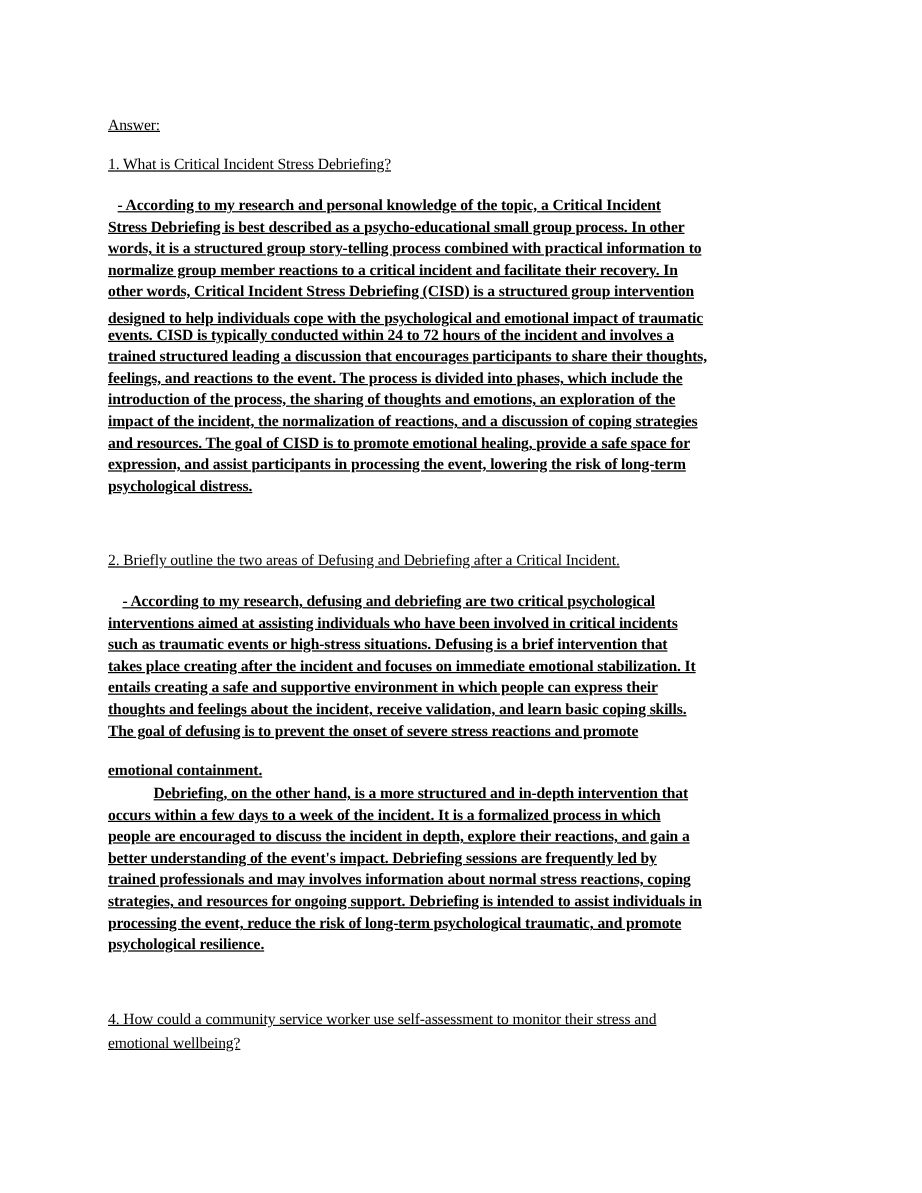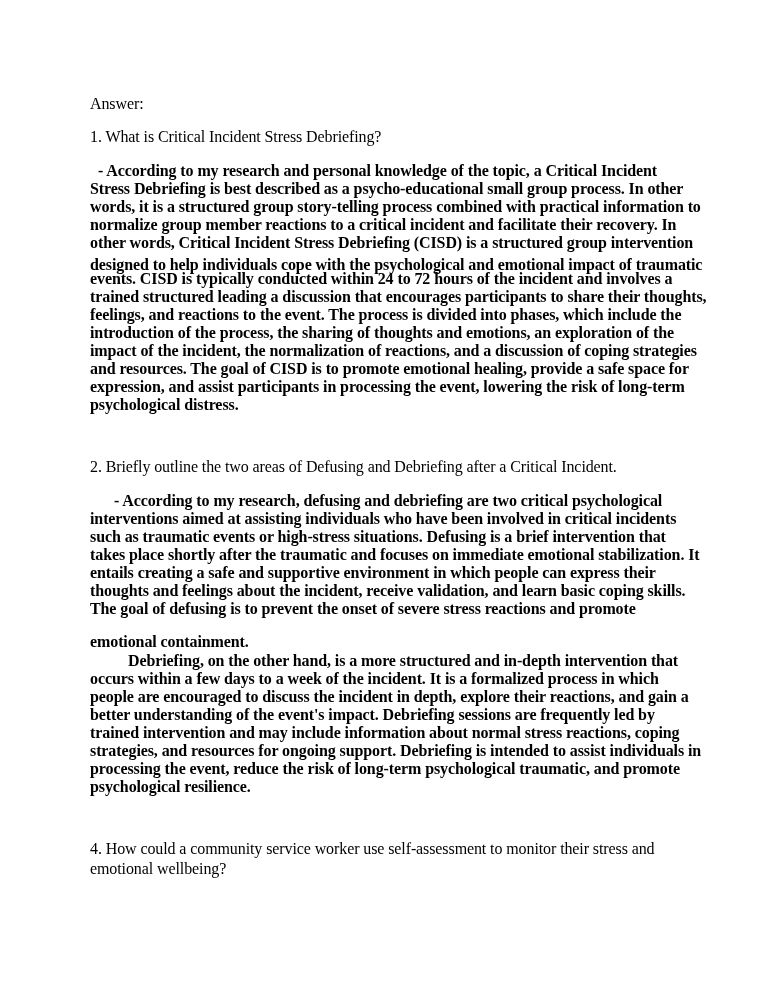--- a/index.html
+++ b/index.html
@@ -18,23 +18,24 @@
     .page {
       position: absolute;
       left: 90px;
       top: 0;
       width: 600px;
     }
     .line {
       position: absolute;
       left: 0;
       white-space: nowrap;
-      font-size: 16px;
+      font-size: 13px;
       line-height: 18px;
       letter-spacing: -0.1px;
+      text-decoration: underline;
     }
     .plain { font-weight: normal; }
     .bold { font-weight: bold; }
   </style>
 </head>
 <body>
 
 <div class="page">
 
   <div class="line plain" style="top:95px">Answer:</div>
@@ -54,36 +55,36 @@
     <div class="line bold" style="top:324px">introduction of the process, the sharing of thoughts and emotions, an exploration of the</div>
     <div class="line bold" style="top:342px">impact of the incident, the normalization of reactions, and a discussion of coping strategies</div>
     <div class="line bold" style="top:360px">and resources. The goal of CISD is to promote emotional healing, provide a safe space for</div>
     <div class="line bold" style="top:378px">expression, and assist participants in processing the event, lowering the risk of long-term</div>
     <div class="line bold" style="top:396px">psychological distress.</div>
   </div>
 
   <div class="line plain" style="top:458px">2. Briefly outline the two areas of Defusing and Debriefing after a Critical Incident.</div>
 
   <div>
-    <div class="line bold" style="top:492px;left:24px">  - According to my research, defusing and debriefing are two critical psychological</div>
+    <div class="line bold" style="top:492px;left:12px">  - According to my research, defusing and debriefing are two critical psychological</div>
     <div class="line bold" style="top:510px">interventions aimed at assisting individuals who have been involved in critical incidents</div>
     <div class="line bold" style="top:528px">such as traumatic events or high-stress situations. Defusing is a brief intervention that</div>
-    <div class="line bold" style="top:546px">takes place shortly after the traumatic and focuses on immediate emotional stabilization. It</div>
+    <div class="line bold" style="top:546px">takes place creating after the incident and focuses on immediate emotional stabilization. It</div>
     <div class="line bold" style="top:564px">entails creating a safe and supportive environment in which people can express their</div>
     <div class="line bold" style="top:582px">thoughts and feelings about the incident, receive validation, and learn basic coping skills.</div>
     <div class="line bold" style="top:600px">The goal of defusing is to prevent the onset of severe stress reactions and promote</div>
     <div class="line bold" style="top:633px">emotional containment.</div>
   </div>
 
   <div>
     <div class="line bold" style="top:652px;left:38px">Debriefing, on the other hand, is a more structured and in-depth intervention that</div>
     <div class="line bold" style="top:670px">occurs within a few days to a week of the incident. It is a formalized process in which</div>
     <div class="line bold" style="top:688px">people are encouraged to discuss the incident in depth, explore their reactions, and gain a</div>
     <div class="line bold" style="top:706px">better understanding of the event's impact. Debriefing sessions are frequently led by</div>
-    <div class="line bold" style="top:724px">trained intervention and may include information about normal stress reactions, coping</div>
+    <div class="line bold" style="top:724px">trained professionals and may involves information about normal stress reactions, coping</div>
     <div class="line bold" style="top:742px">strategies, and resources for ongoing support. Debriefing is intended to assist individuals in</div>
     <div class="line bold" style="top:760px">processing the event, reduce the risk of long-term psychological traumatic, and promote</div>
     <div class="line bold" style="top:778px">psychological resilience.</div>
   </div>
 
   <div class="line plain" style="top:840px">4. How could a community service worker use self-assessment to monitor their stress and</div>
   <div class="line plain" style="top:860px">emotional wellbeing?</div>
 
 </div>
 

